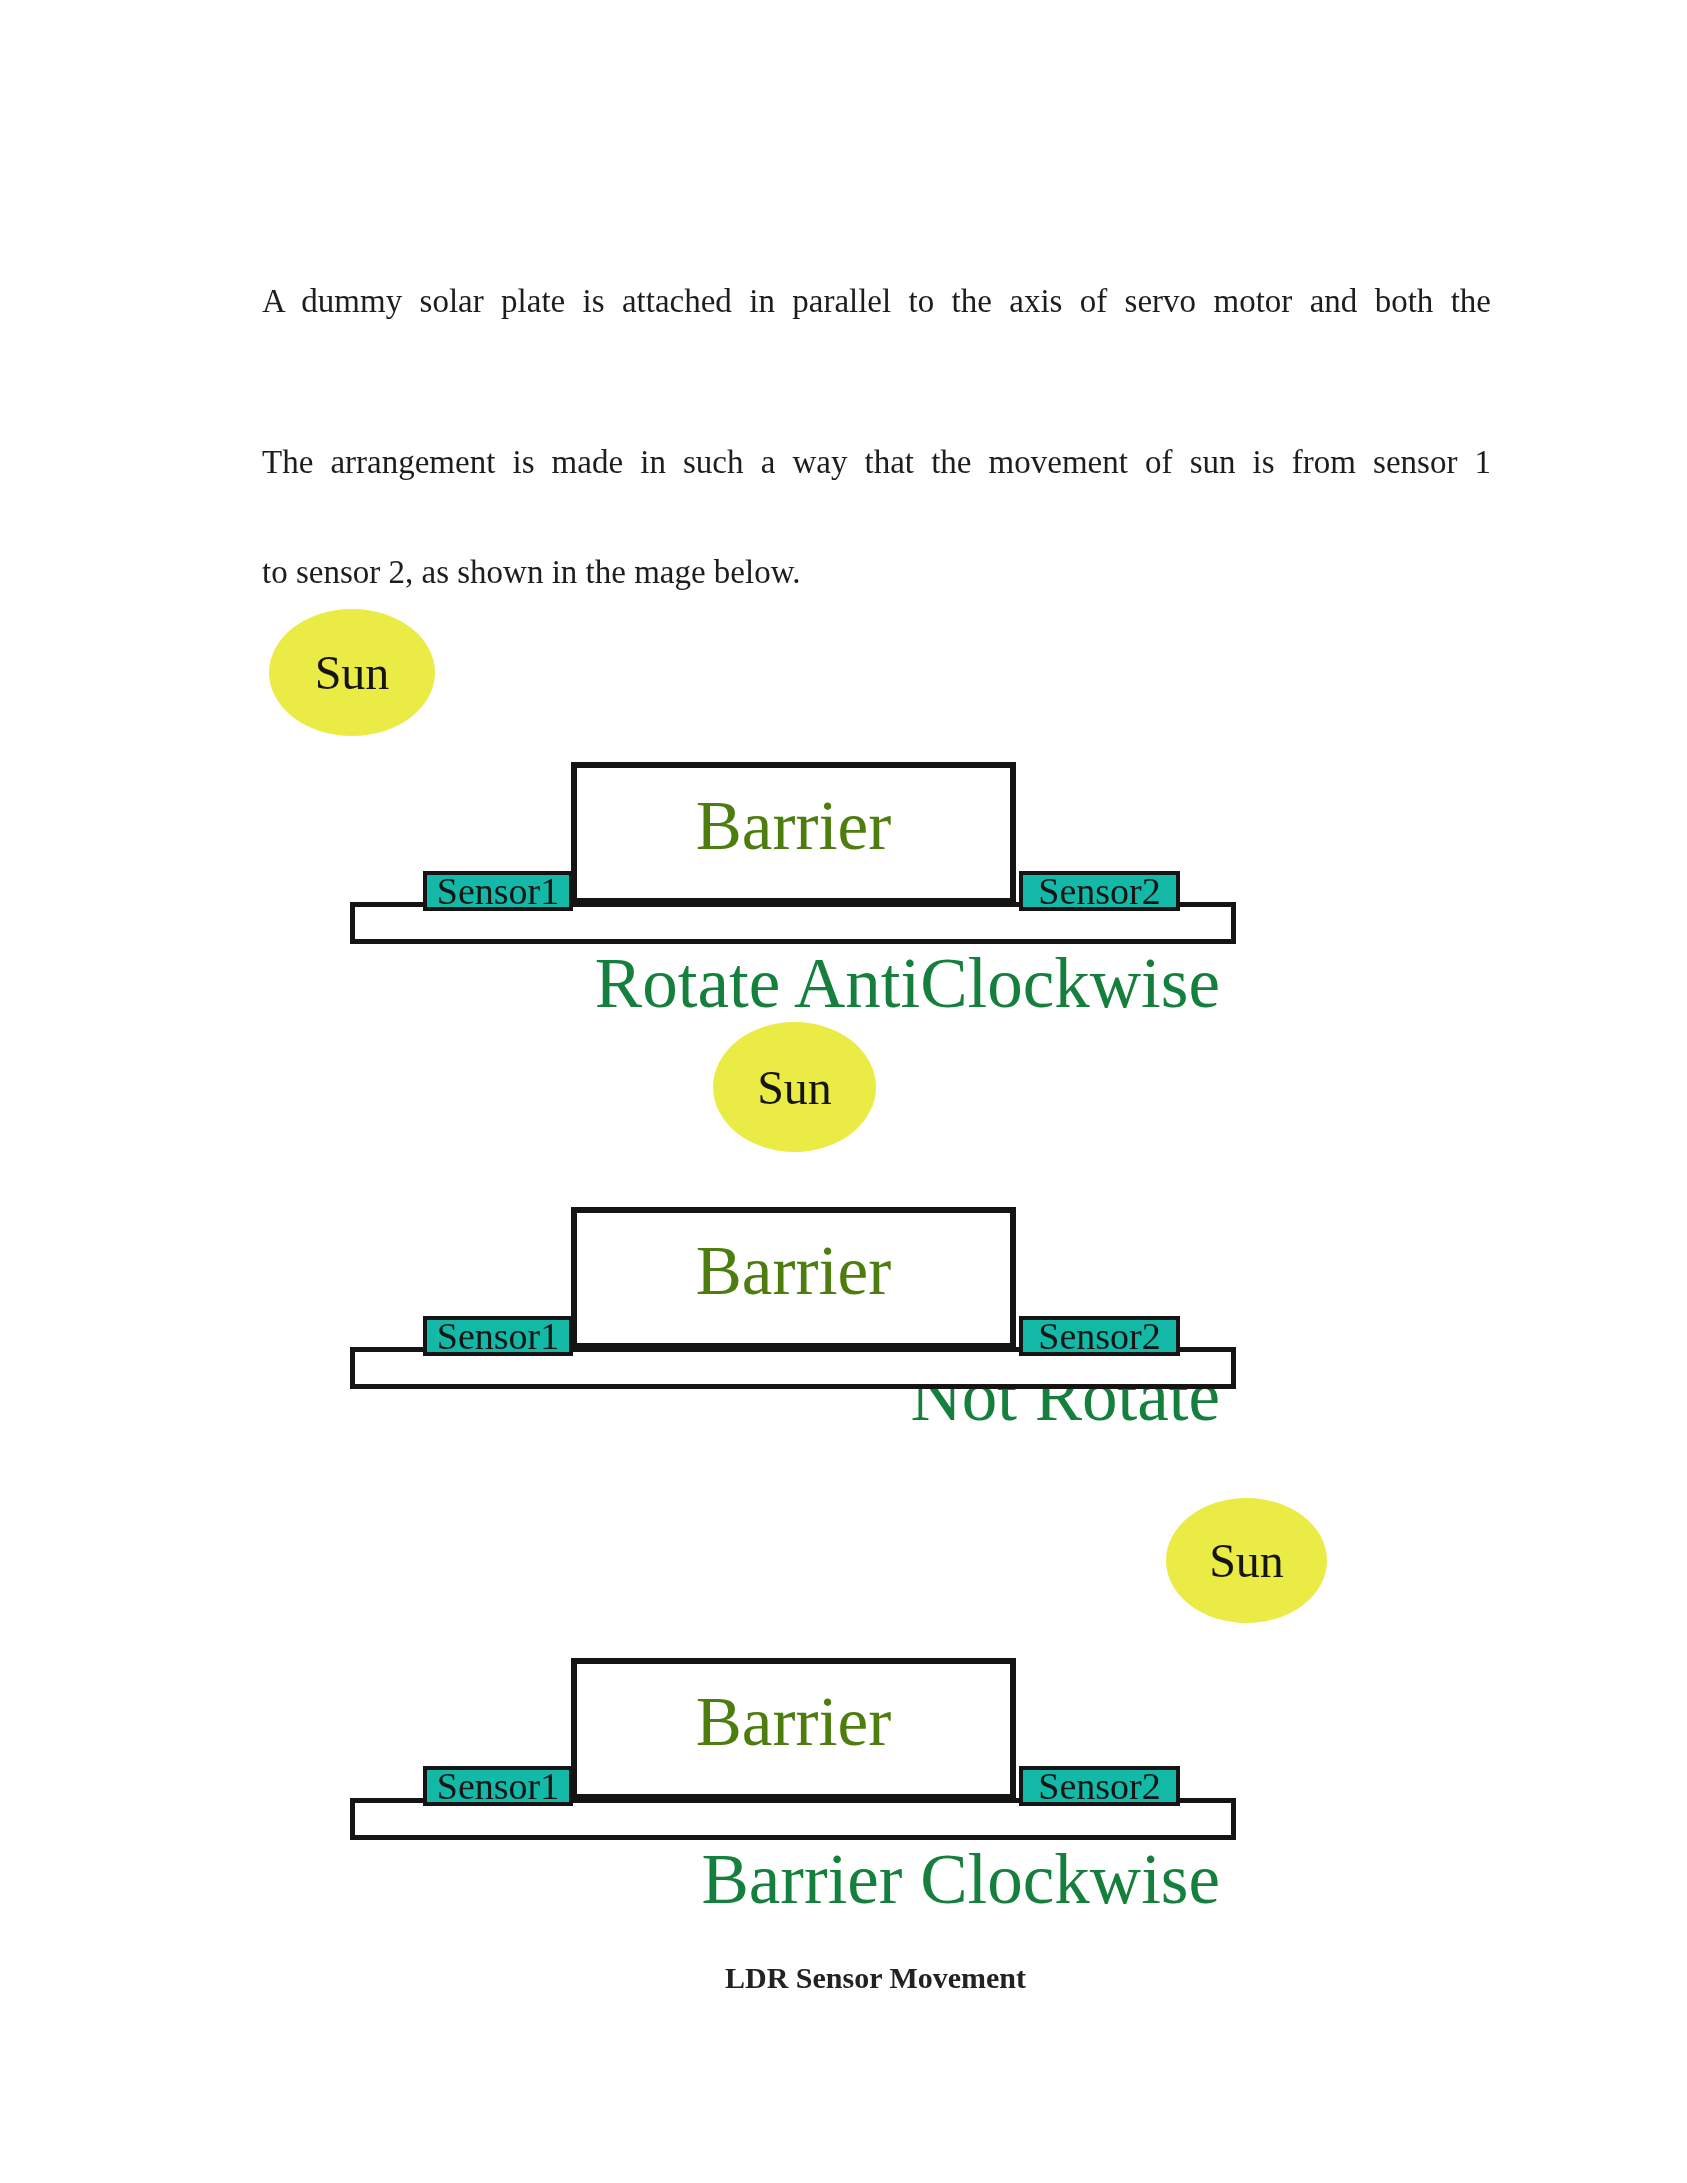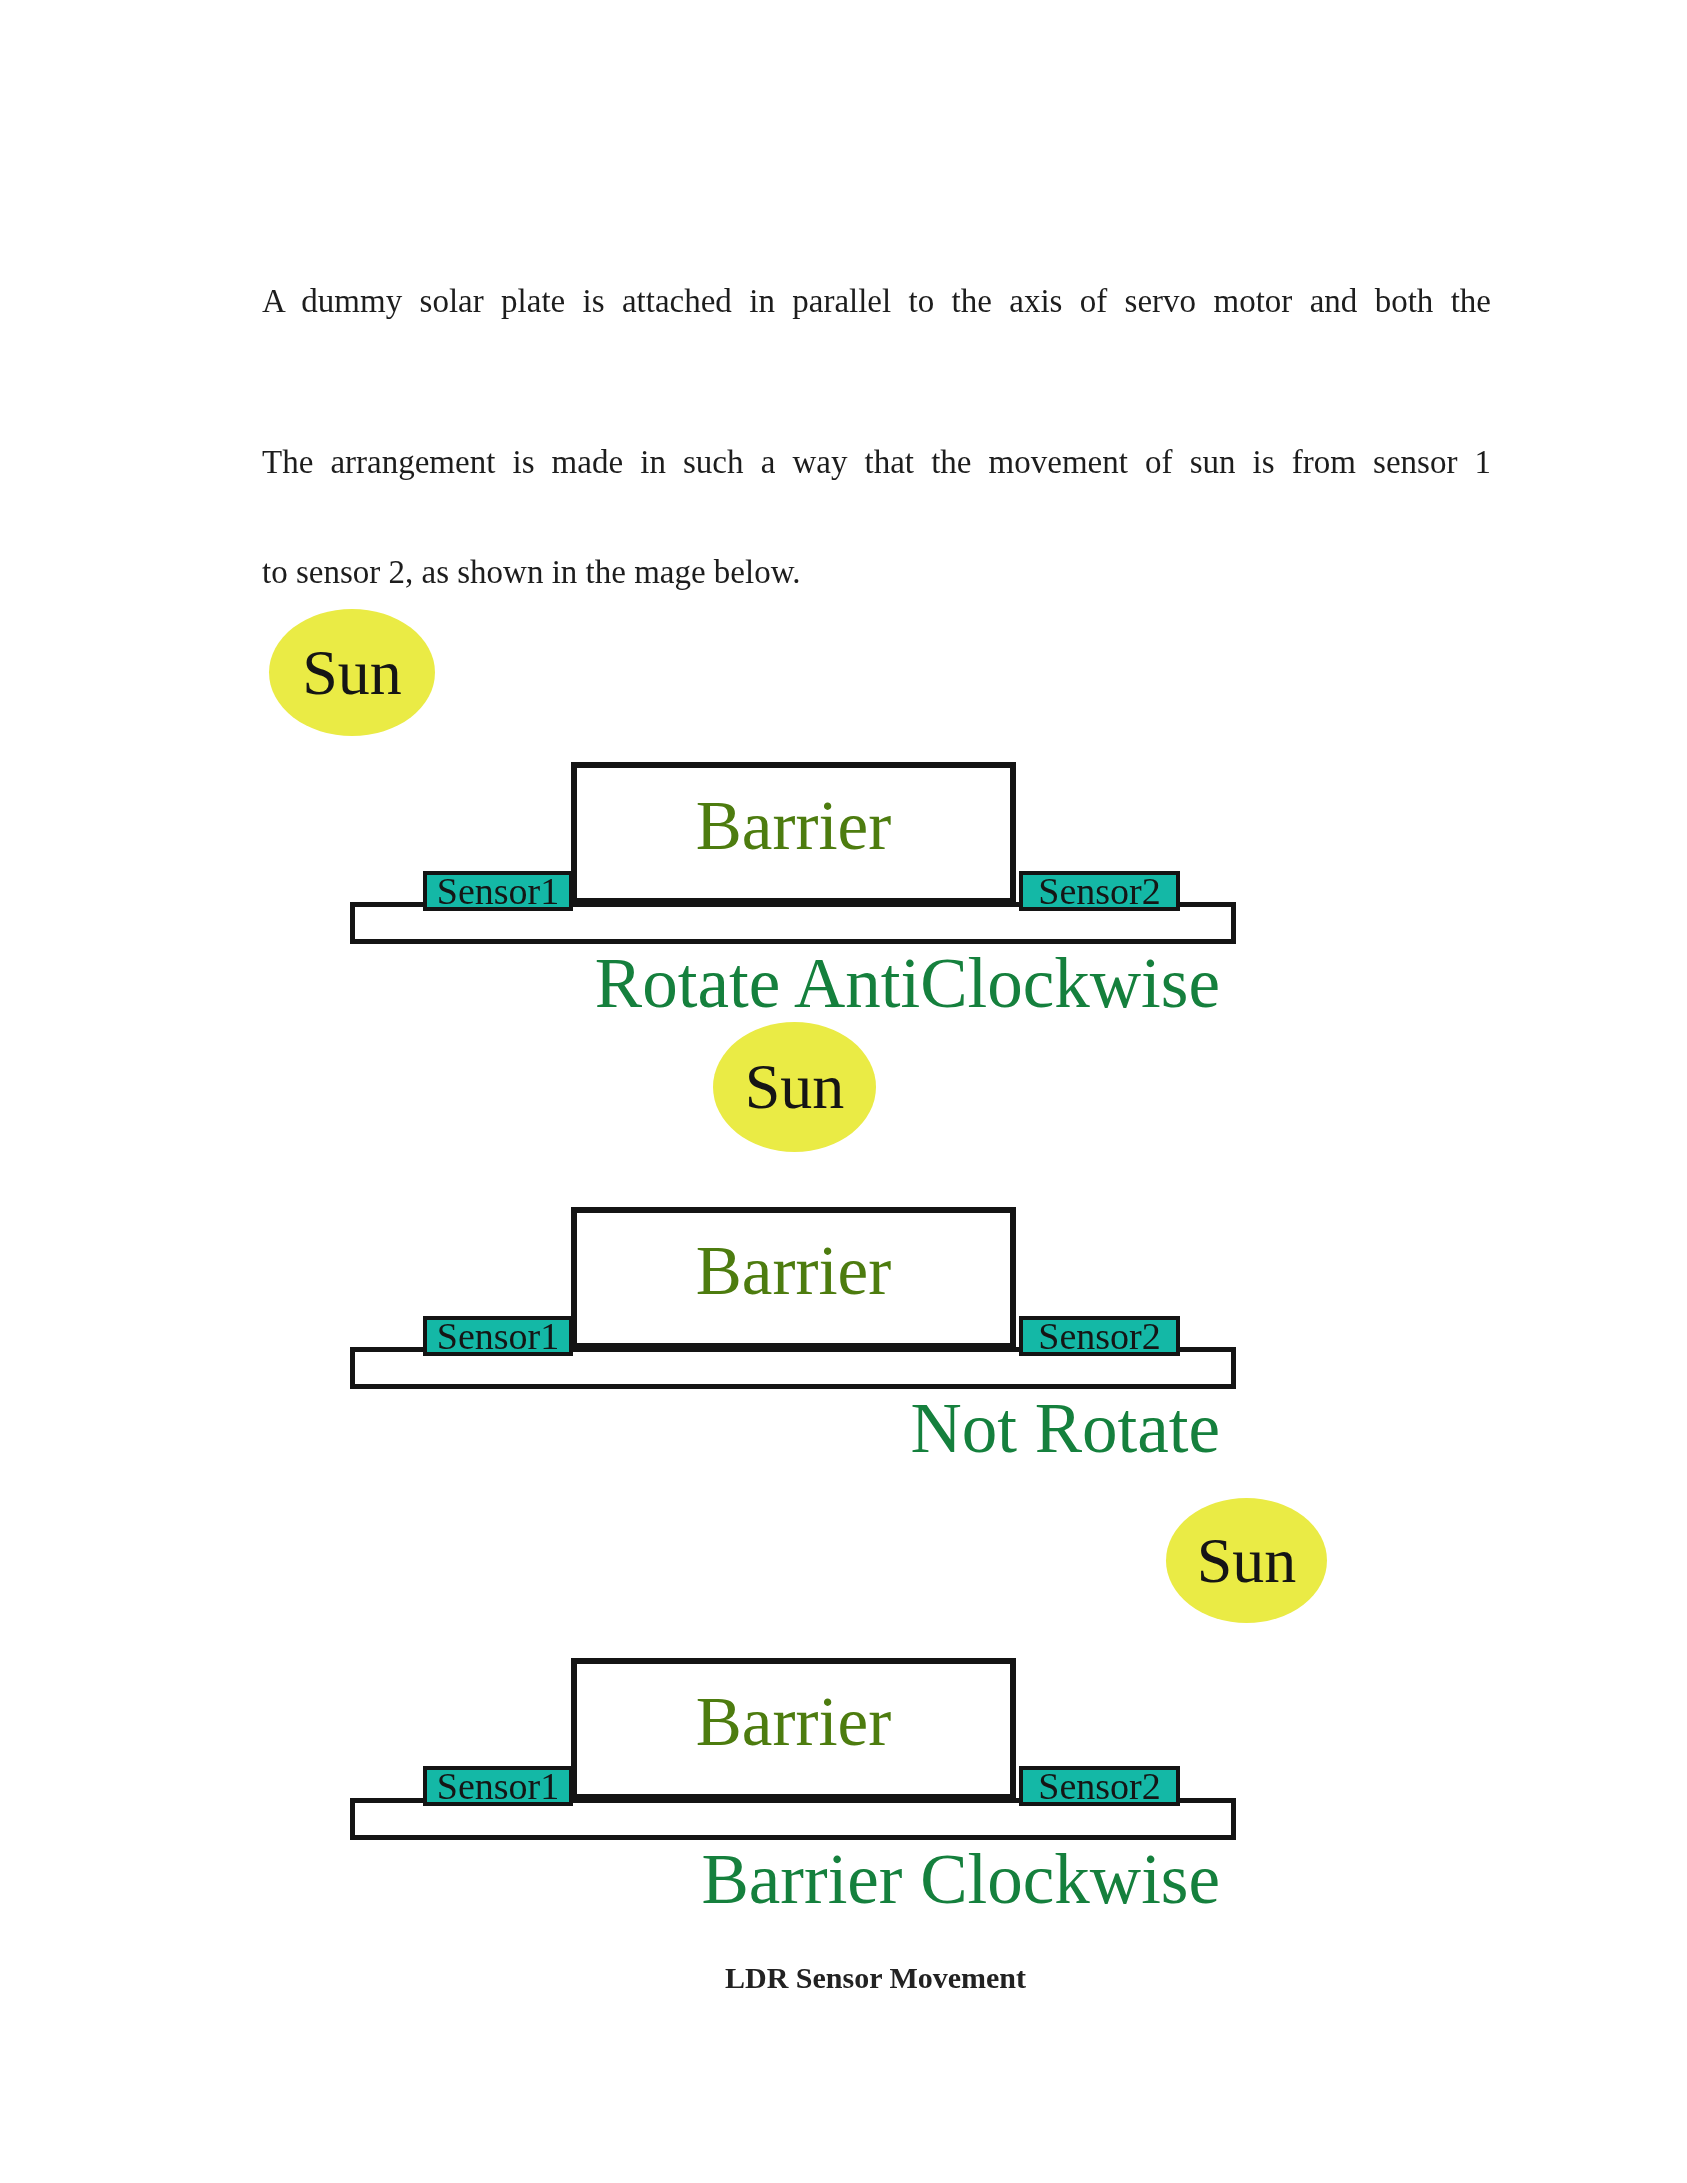--- a/index.html
+++ b/index.html
@@ -34,21 +34,21 @@
   .para-gap { margin-top: 51px; }
 
   
   .sun {
     position: absolute;
     background: var(--sun-color);
     border-radius: 50%;
     display: flex;
     align-items: center;
     justify-content: center;
-    font-size: 64px;
+    font-size: 48px;
     color: #151515;
   }
   .barrier {
     position: absolute;
     left: 539px;
     width: 445px;
     height: 142px;
     background: #ffffff;
     border: 6.6px solid var(--line);
     display: flex;
@@ -98,21 +98,21 @@
   .barrier-d1 { top: 730px; }
   .sensor-d1 { top: 839px; }
   .plate-d1 { top: 870px; }
   .caption-d1 { top: 896px; }
 
   
   .sun-d2 { left: 681px; top: 990px; width: 163px; height: 130px; }
   .barrier-d2 { top: 1175px; }
   .sensor-d2 { top: 1284px; }
   .plate-d2 { top: 1315px; }
-  .caption-d2 { top: 1341px; }
+  .caption-d2 { top: 1309px; }
 
   
   .sun-d3 { left: 1134px; top: 1466px; width: 161px; height: 125px; }
   .barrier-d3 { top: 1626px; }
   .sensor-d3 { top: 1734px; }
   .plate-d3 { top: 1766px; }
   .caption-d3 { top: 1792px; }
 
   .fig-caption {
     position: absolute;

